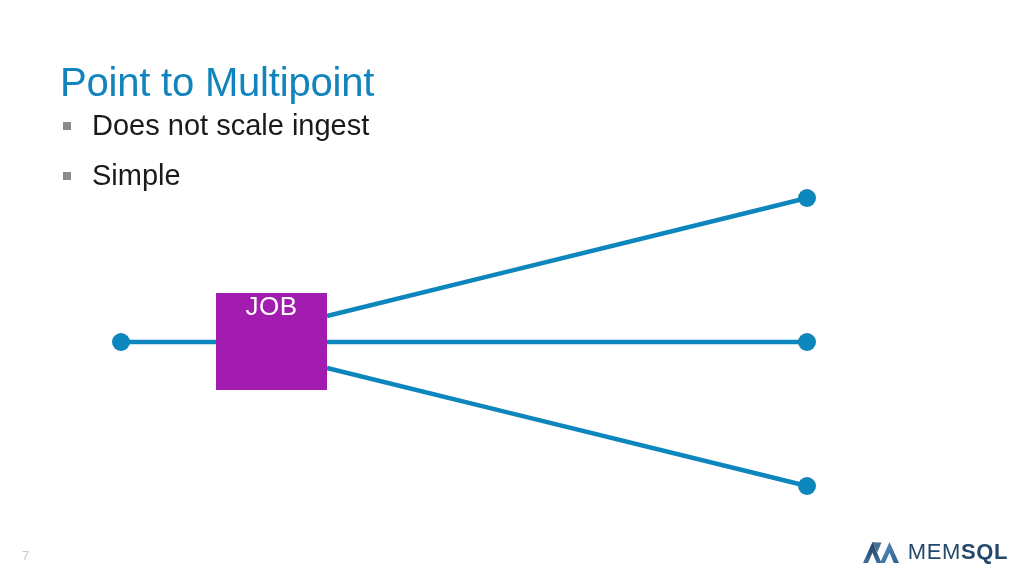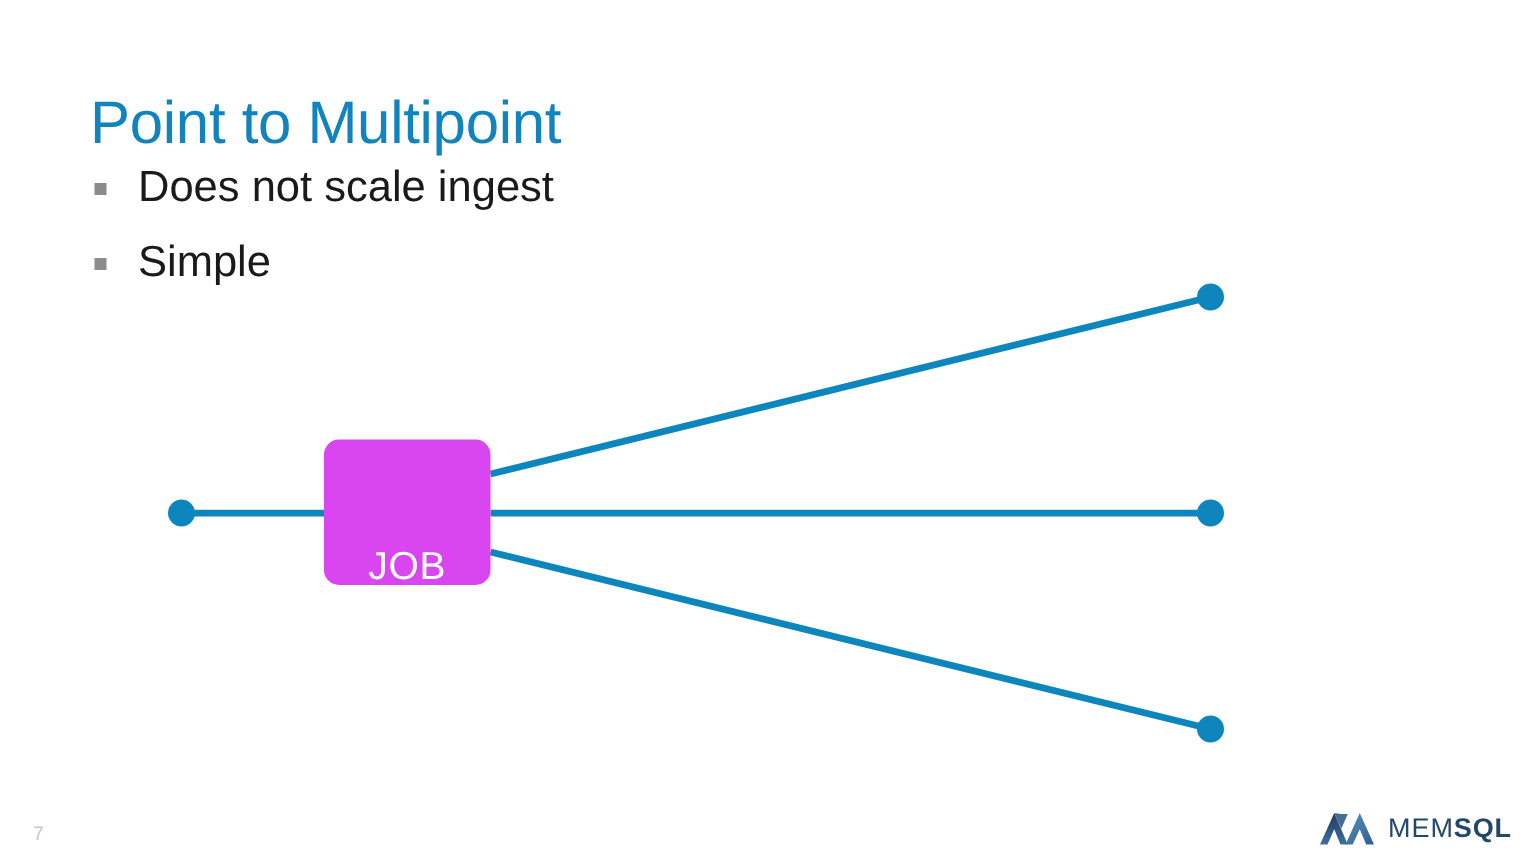--- a/index.html
+++ b/index.html
@@ -75,25 +75,24 @@
     pointer-events: none;
   }
   #diagram svg { display: block; }
 
   #job-box {
     position: absolute;
     left: 216px;
     top: 293px;
     width: 111px;
     height: 97px;
-    background: #d946ef;
+    background: #a21caf;
     display: flex;
-    align-items: flex-end;
+    align-items: flex-start;
     justify-content: center;
-    border-radius: 10px;
   }
   #job-box-label {
     color: #ffffff;
     font-size: 26px;
     line-height: 26px;
     letter-spacing: 0.5px;
   }
 
   
   #page-number {
@@ -108,21 +107,21 @@
     position: absolute;
     right: 16px;
     top: 535px;
     height: 34px;
     display: flex;
     align-items: center;
     gap: 9px;
   }
   #brand-logo-mark { display: block; }
   #brand-logo-text {
-    font-size: 18px;
+    font-size: 22px;
     letter-spacing: 0.6px;
     color: #23486b;
     line-height: 22px;
     white-space: nowrap;
   }
   #brand-logo-text .lt { font-weight: normal; }
   #brand-logo-text .hv { font-weight: bold; }
 </style>
 </head>
 <body>

